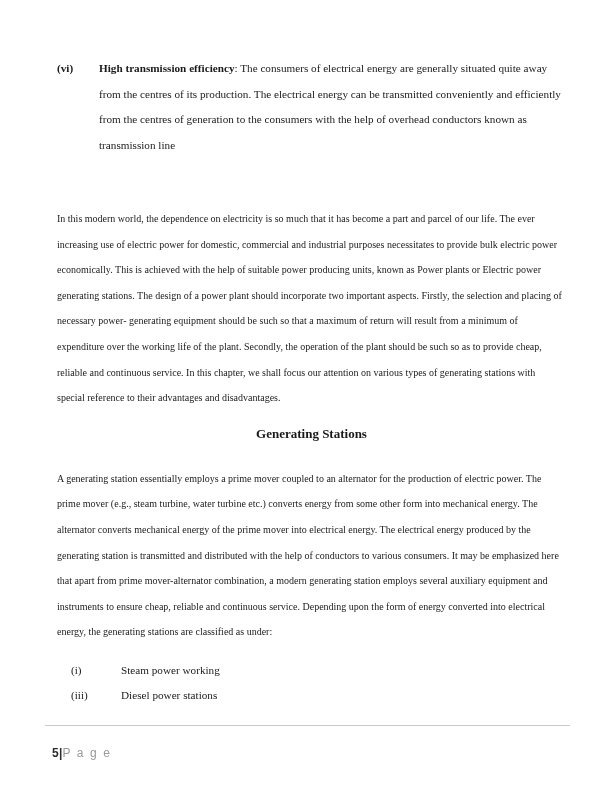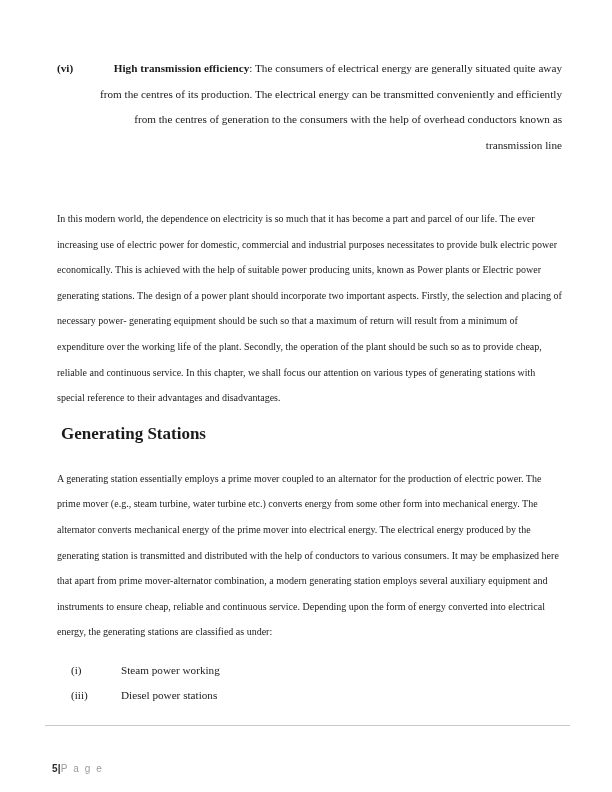--- a/index.html
+++ b/index.html
@@ -26,21 +26,21 @@
     width: 505px;
   }
 
   
   .numbered-item {
     display: block;
     position: relative;
     padding-left: 42px;
     font-size: 11.2px;
     line-height: 25.5px;
-    text-align: right;
+    text-align: left;
   }
   .numbered-item .marker {
     position: absolute;
     left: 0;
     top: 0;
     font-weight: bold;
     font-size: 11.2px;
   }
   .numbered-item .lead {
     font-weight: bold;
@@ -53,25 +53,26 @@
     text-align: left;
     margin: 0;
     width: 506px;
   }
   .para-gap-large { height: 48px; }
   .para-gap { height: 13px; }
   .para-gap-sm { height: 11px; }
 
   
   .section-heading {
-    font-size: 17px;
+    font-size: 13px;
     font-weight: bold;
     line-height: 20px;
     padding-left: 4px;
     margin: 0;
+    text-align: center;
   }
 
   
   .class-list {
     margin: 0;
     padding: 0;
     list-style: none;
   }
   .class-list li {
     position: relative;
@@ -93,23 +94,23 @@
     position: absolute;
     left: 45px;
     top: 725px;
     width: 525px;
     height: 1px;
     background: #c9c9c9;
   }
   .footer {
     position: absolute;
     left: 52px;
-    top: 763px;
+    top: 746px;
     font-family: "Liberation Sans", "DejaVu Sans", sans-serif;
-    font-size: 10px;
+    font-size: 12px;
     letter-spacing: 0.2px;
     white-space: pre;
   }
   .footer .pgnum {
     font-weight: bold;
     color: #2b2b2b;
   }
   .footer .sep {
     font-weight: bold;
     color: #2b2b2b;

